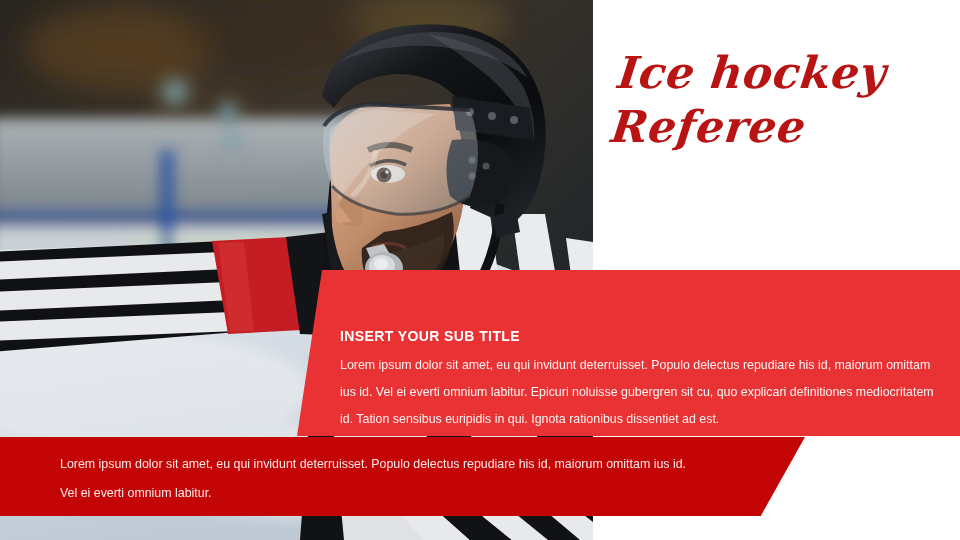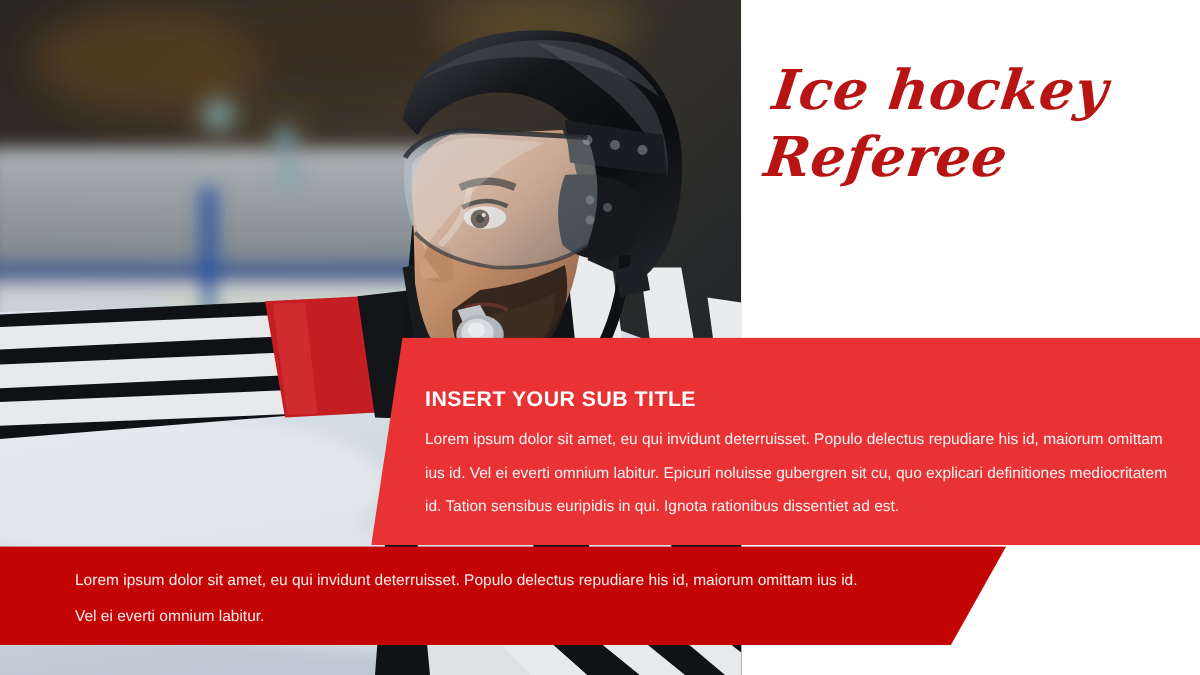--- a/index.html
+++ b/index.html
@@ -63,24 +63,24 @@
     clip-path:polygon(32px 0, 100% 0, 100% 100%, 7px 100%);
   }
   #content-text {
     position:absolute;
     left:340px; top:270px;
     width:610px; height:166px;
     pointer-events:auto;
   }
   #sub-title {
     color:#ffffff;
-    font-size:17px;
+    font-size:14px;
     font-weight:700;
     letter-spacing:0.4px;
-    padding-top:40px;
+    padding-top:58px;
   }
   #body-para {
     color:#fdf2f2;
     font-size:12.4px;
     line-height:2.18;
     padding-top:8px;
     width:600px;
   }
 
   

